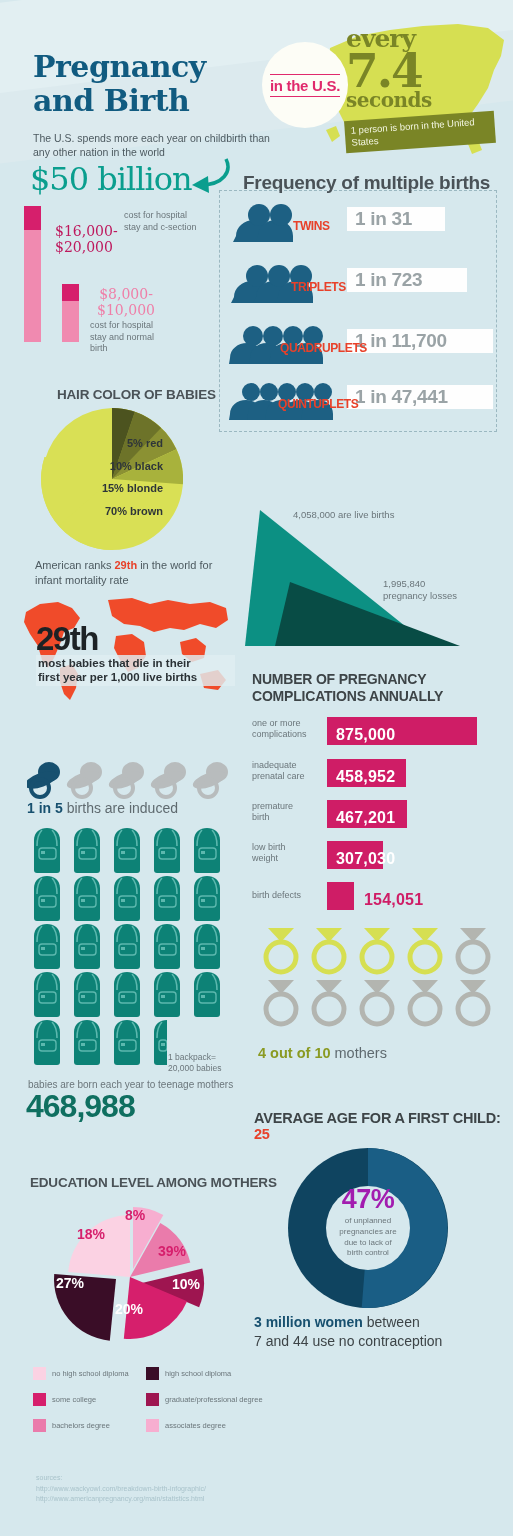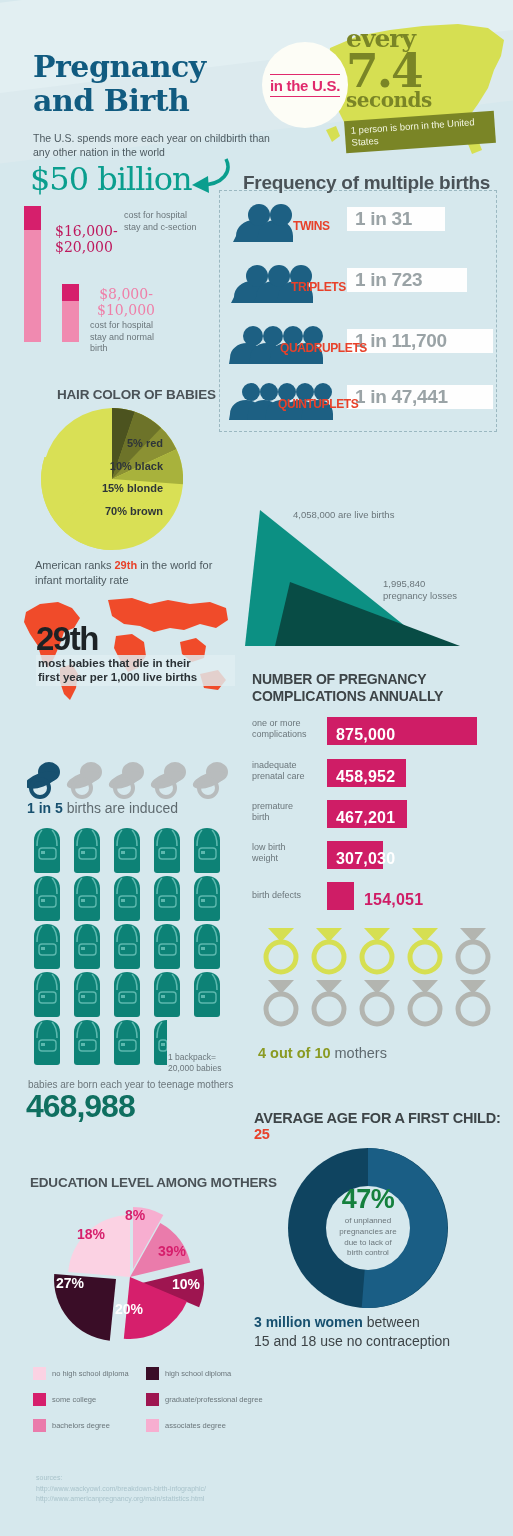--- a/index.html
+++ b/index.html
@@ -115,21 +115,21 @@
   .ring{width:46px;height:52px;margin-right:2px;}
   .unmarried{position:absolute;left:258px;top:1044px;width:240px;font-size:14.5px;color:#5f6a6f;line-height:1.28;}
   .unmarried b{color:#8a9a22;font-weight:bold;}
 
   
   .avgage{position:absolute;left:254px;top:1110px;font-size:14.5px;font-weight:bold;color:#3d4447;
     font-family:"Liberation Sans Narrow","Liberation Sans",sans-serif;letter-spacing:-0.2px;}
   .avgage .n{color:#e8412a;margin-top:36px;}
   .donut{position:absolute;left:288px;top:1148px;width:160px;height:160px;}
   .donut-c{position:absolute;left:318px;top:1186px;width:100px;text-align:center;}
-  .donut-c .p{font-family:"Liberation Sans Narrow","Liberation Sans",sans-serif;font-weight:bold;font-size:27px;color:#15803d;letter-spacing:-0.5px;line-height:1;}
+  .donut-c .p{font-family:"Liberation Sans Narrow","Liberation Sans",sans-serif;font-weight:bold;font-size:27px;color:#a21caf;letter-spacing:-0.5px;line-height:1;}
   .donut-c .s{font-size:8px;color:#6b767b;line-height:1.35;margin-top:3px;}
   .threemil{position:absolute;left:254px;top:1313px;width:250px;font-size:14px;color:#3d4447;line-height:1.35;}
   .threemil b{color:#17506f;font-weight:bold;}
 
   
   .edu-title{position:absolute;left:30px;top:1175px;font-size:13.5px;font-weight:bold;color:#4a5257;
     font-family:"Liberation Sans Narrow","Liberation Sans",sans-serif;letter-spacing:-0.2px;}
   .edu-pie{position:absolute;left:30px;top:1192px;width:210px;height:170px;}
   .edu-lab{position:absolute;font-weight:bold;font-size:14px;}
   .legend{position:absolute;left:33px;top:1367px;width:250px;}
@@ -690,21 +690,21 @@
     <div class="p">47%</div>
     <div class="s">
       <div>of unplanned</div>
       <div>pregnancies are</div>
       <div>due to lack of</div>
       <div>birth control</div>
     </div>
   </div>
   <div class="threemil">
     <span><b>3 million women</b><span> between</span></span>
-    <div>15 and 18 use no contraception</div>
+    <div>7 and 44 use no contraception</div>
   </div>
 
   <div class="edu-title">EDUCATION LEVEL AMONG MOTHERS</div>
   <svg class="edu-pie" viewBox="0 0 210 170">
     <g transform="translate(100,85)">
 
       <g transform="translate(3,-8)">
         <path d="M0,0 L0,-62 A62,62 0 0 1 30.3,-54.1 Z" fill="#f7aed0"></path>
       </g>
 

